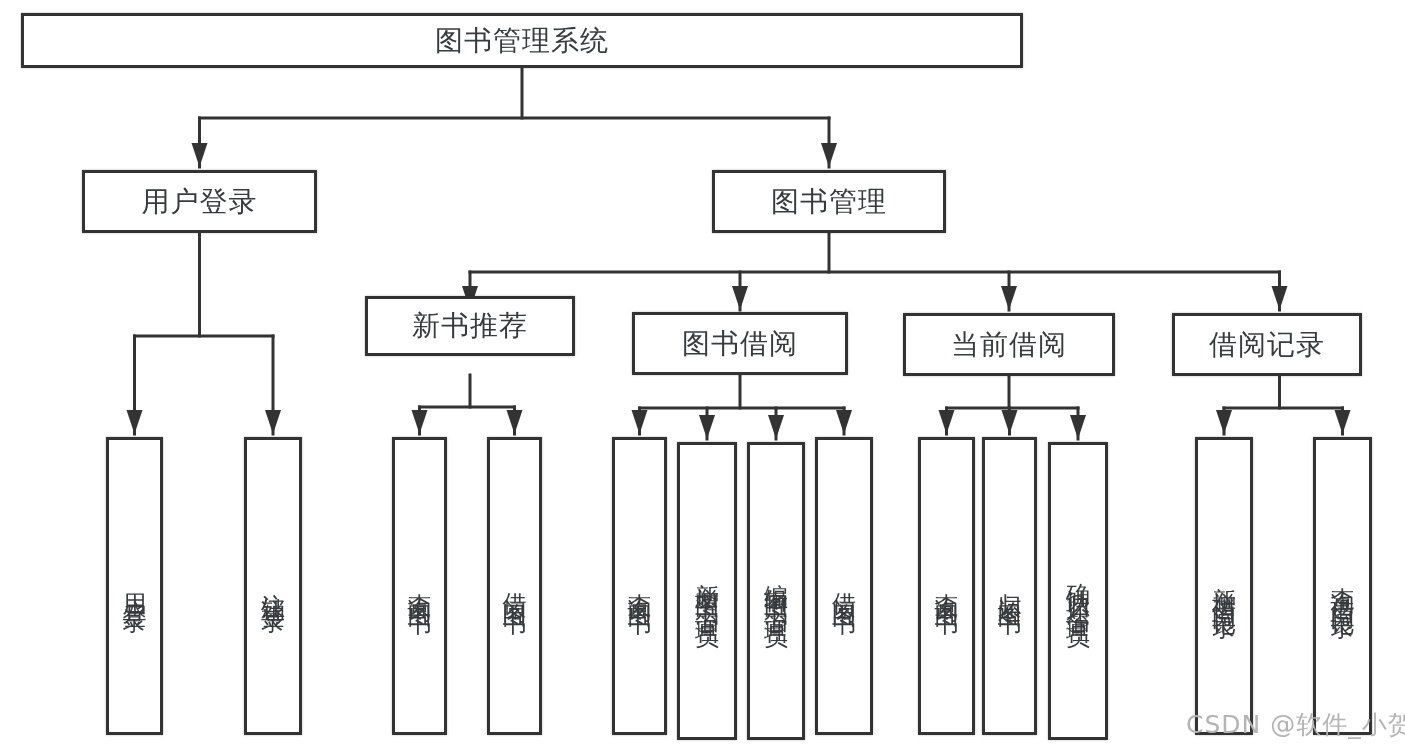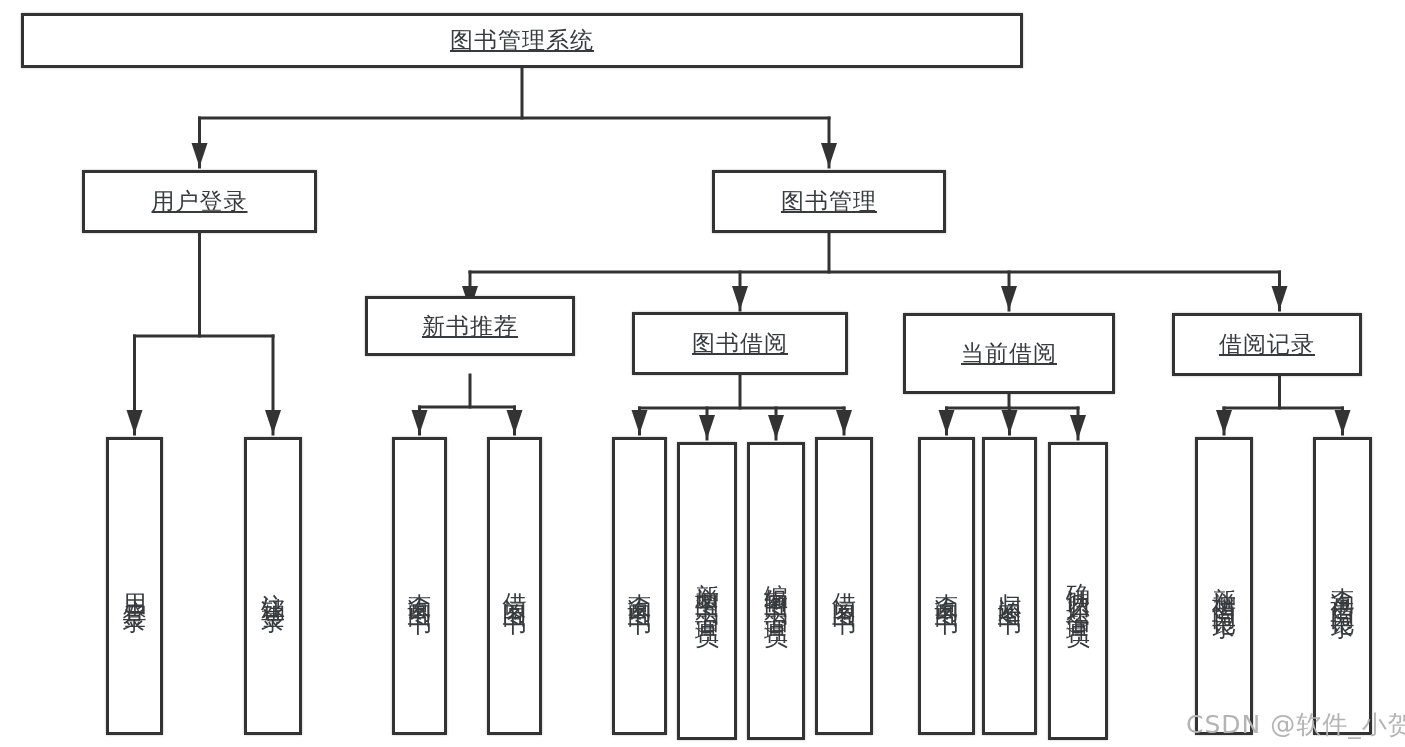--- a/index.html
+++ b/index.html
@@ -6,21 +6,21 @@
   .stage{
     position:relative;width:1405px;height:747px;background:#ffffff;overflow:hidden;
     font-family:"DejaVu Sans",sans-serif;color:#383b3e;
   }
   .wires{position:absolute;left:0;top:0;width:1405px;height:747px;}
   .node{
     position:absolute;box-sizing:border-box;background:#ffffff;
     border:3px solid #333333;display:flex;align-items:center;justify-content:center;
     box-shadow:0 0 2px rgba(0,0,0,0.28);
   }
-  .hbox span{font-size:23px;letter-spacing:1px;white-space:nowrap;text-decoration:underline;}
+  .hbox span{font-size:28px;letter-spacing:1px;white-space:nowrap;}
   .vbox span{
     writing-mode:vertical-rl;text-orientation:mixed;
     font-size:24px;letter-spacing:6px;line-height:1;white-space:nowrap;
   }
   .watermark{
     position:absolute;left:1186px;top:708px;z-index:5;
     font-size:25px;color:#b4b4b4;letter-spacing:1px;white-space:nowrap;
   }
 </style>
 </head>
@@ -83,21 +83,21 @@
   <div class="node hbox" style="left:712px;top:170px;width:234px;height:63px">
     <span>图书管理</span>
   </div>
 
   <div class="node hbox" style="left:365px;top:296px;width:210px;height:60px">
     <span>新书推荐</span>
   </div>
   <div class="node hbox" style="left:632px;top:312px;width:216px;height:63px">
     <span>图书借阅</span>
   </div>
-  <div class="node hbox" style="left:903px;top:313px;width:212px;height:81px">
+  <div class="node hbox" style="left:903px;top:313px;width:212px;height:63px">
     <span>当前借阅</span>
   </div>
   <div class="node hbox" style="left:1172px;top:313px;width:190px;height:63px">
     <span>借阅记录</span>
   </div>
 
   <div class="node vbox" style="left:106px;top:437px;width:57px;height:298px">
     <span>用户登录</span>
   </div>
   <div class="node vbox" style="left:244px;top:437px;width:58px;height:298px">

